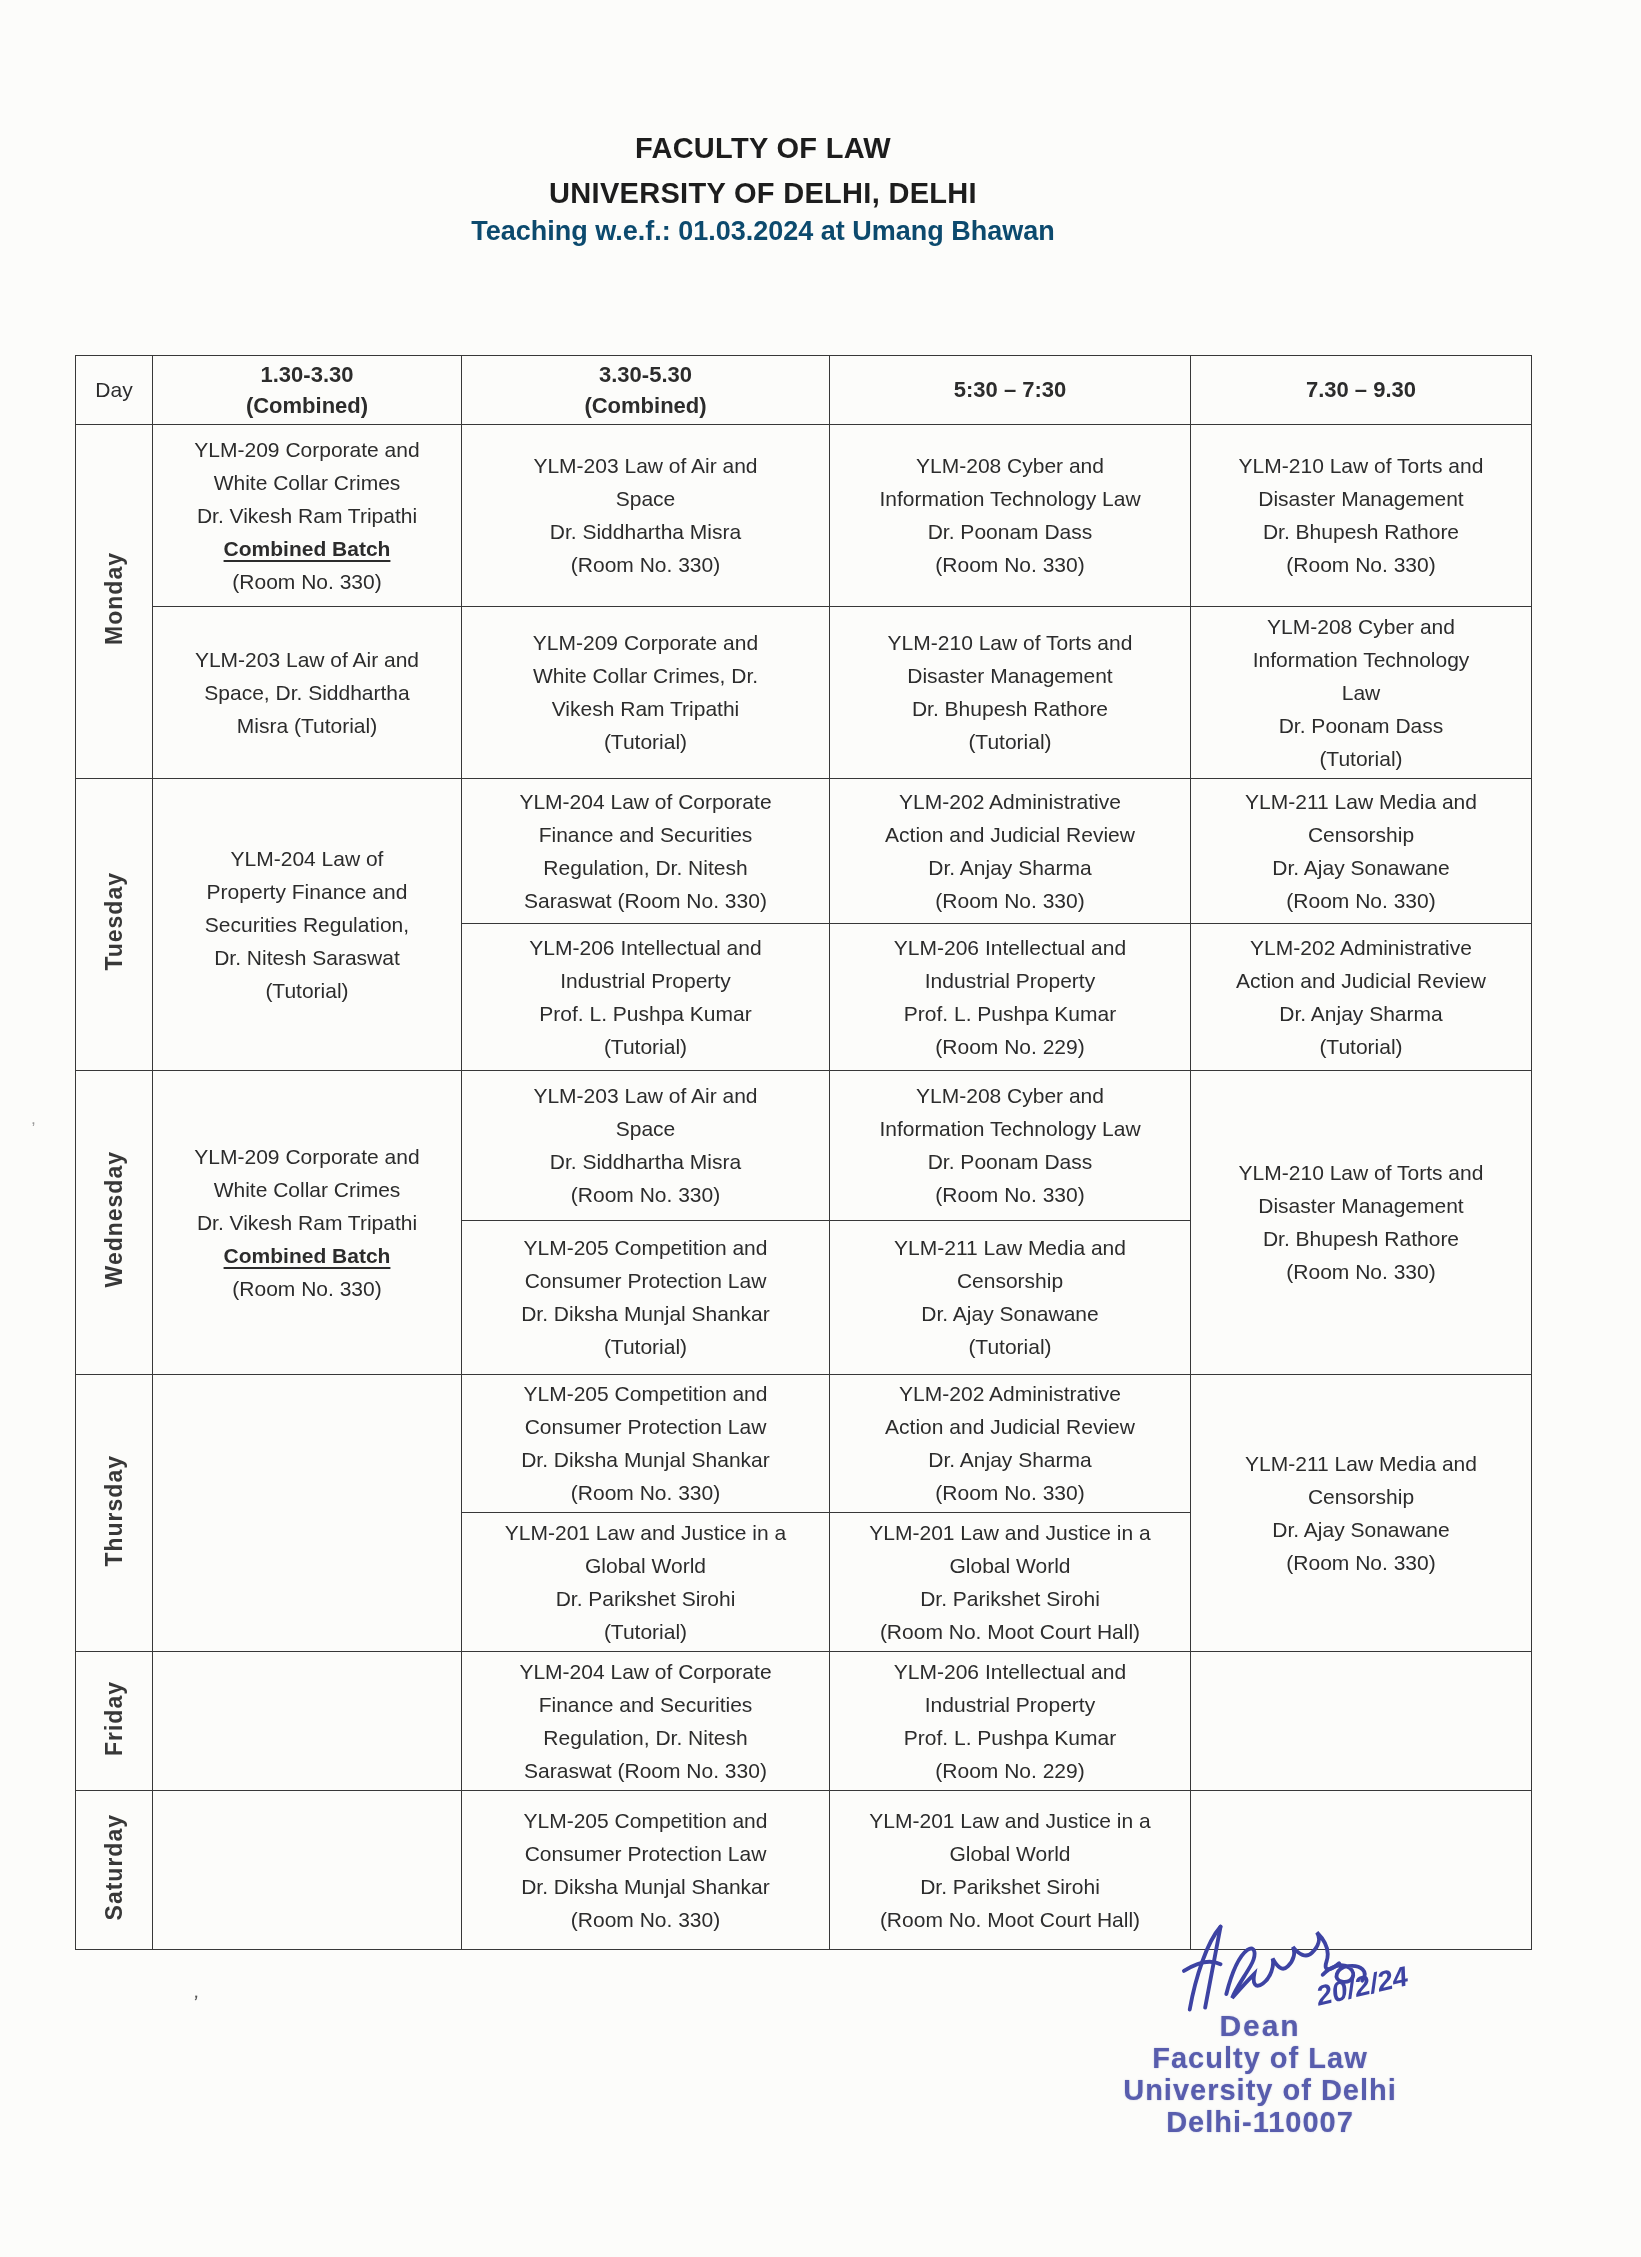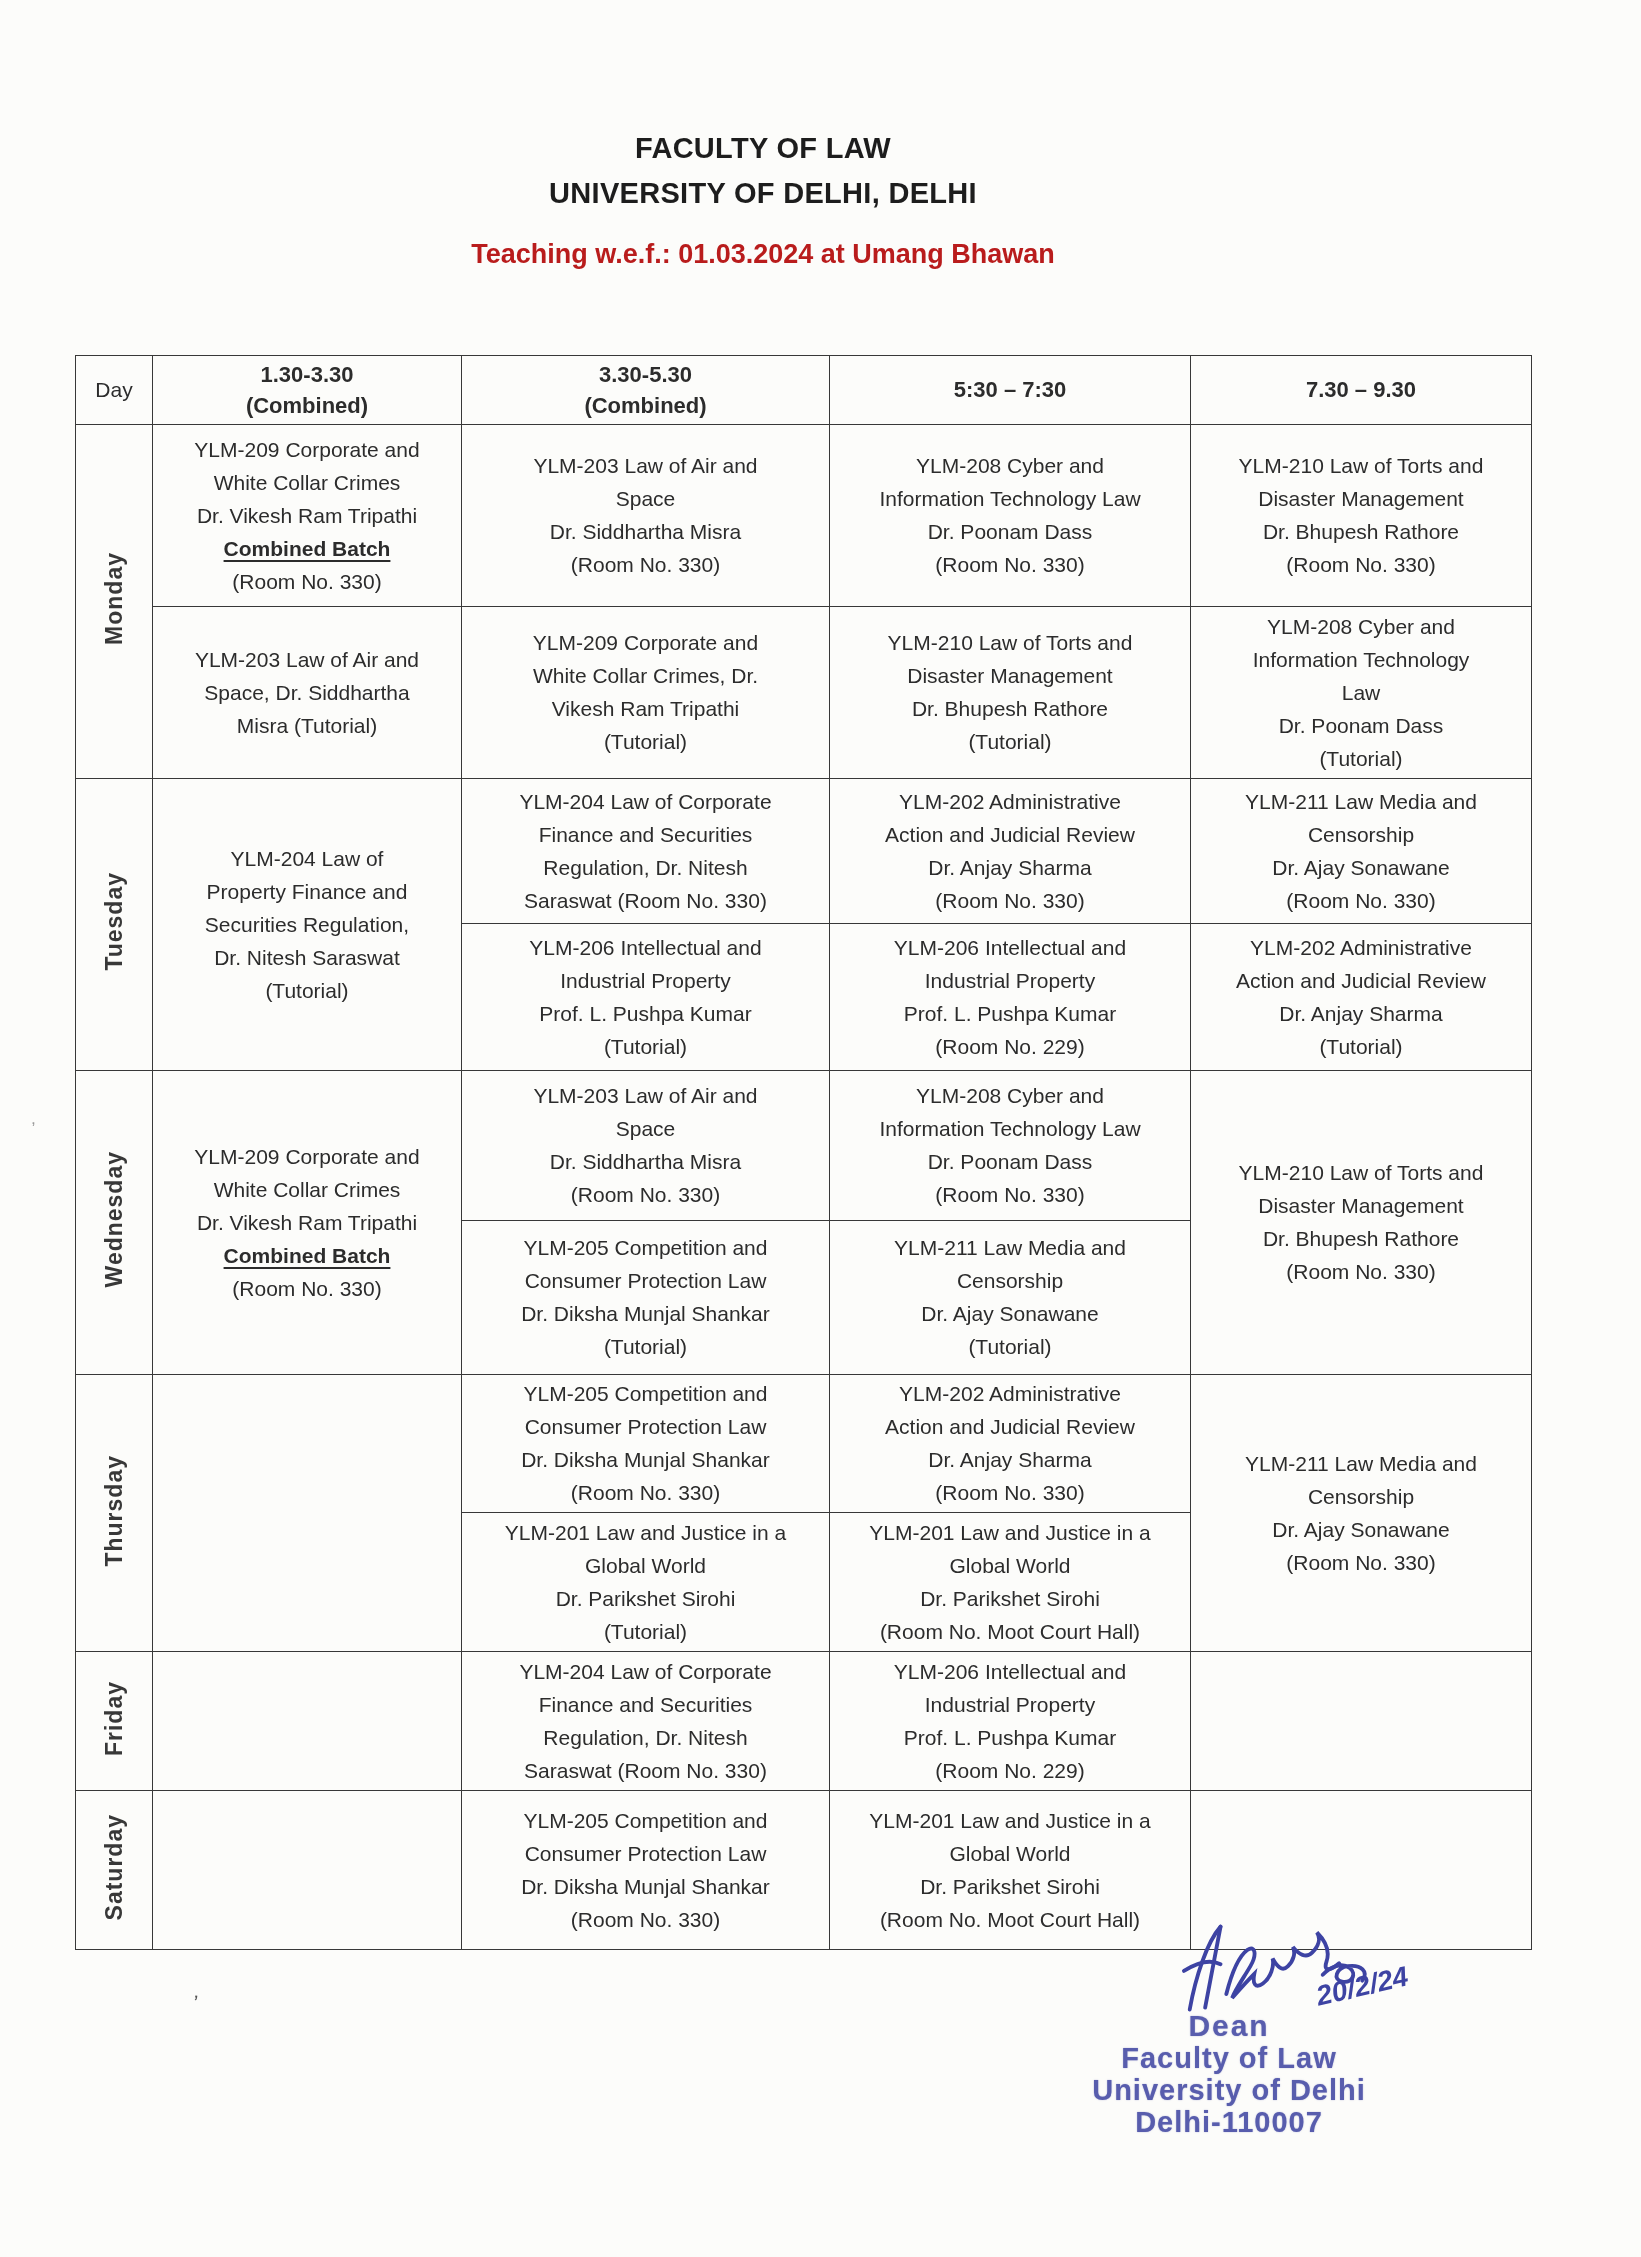--- a/index.html
+++ b/index.html
@@ -7,21 +7,21 @@
     width:1641px;height:2257px;position:relative;overflow:hidden;
     background:#fcfcfa;
     font-family:"Liberation Sans",sans-serif;
     color:#2b2b2b;
   }
   
   .doc-header{position:absolute;top:126px;left:0;width:1526px;text-align:center;}
   .doc-title{font-size:29px;font-weight:bold;line-height:45px;color:#1d1d1d;letter-spacing:0.3px;}
   .doc-term{display:inline-block;margin-top:23px;font-size:25px;font-weight:bold;color:#222;
     text-decoration:underline;text-underline-offset:4.8px;text-decoration-thickness:1.9px;}
-  .doc-teaching{margin-top:23px;font-size:27px;font-weight:bold;color:#b91c1c;}
+  .doc-teaching{font-size:27px;font-weight:bold;color:#0c4a6e;}
   
   table.timetable{
     position:absolute;left:75px;top:355px;width:1456px;
     border-collapse:collapse;table-layout:fixed;
   }
   .timetable th,.timetable td{
     border:1.9px solid #383838;text-align:center;vertical-align:middle;
     padding:2.9px 5.8px;font-size:21px;color:#2c2c2c;
   }
   .timetable thead th{font-weight:bold;font-size:22px;line-height:31px;}
@@ -29,21 +29,21 @@
   .cline{line-height:33px;white-space:nowrap;}
   thead .cline{line-height:31px;}
   .bold-underline{font-weight:bold;text-decoration:underline;text-underline-offset:3.9px;text-decoration-thickness:1.9px;}
   .day-cell{padding:0;}
   .day-cell .vtext{
     display:inline-block;writing-mode:vertical-rl;transform:rotate(180deg);
     font-weight:bold;font-size:23px;letter-spacing:1px;color:#383838;
   }
   
   .sig-svg{position:absolute;left:1176px;top:1917px;}
-  .stamp{position:absolute;left:1036px;top:2010px;width:386px;text-align:center;
+  .stamp{position:absolute;left:1067px;top:2010px;width:386px;text-align:center;
     color:#585dad;text-shadow:0 0 1.4px rgba(88,93,173,.55);}
   .stamp-line{font-size:29px;font-weight:bold;line-height:32px;letter-spacing:1px;}
   .stamp-line.dean{font-size:30px;letter-spacing:1.9px;}
   
   .artifact{position:absolute;color:#555;font-size:21px;}
 </style>
 </head>
 <body>
 
 <div class="doc-header">

